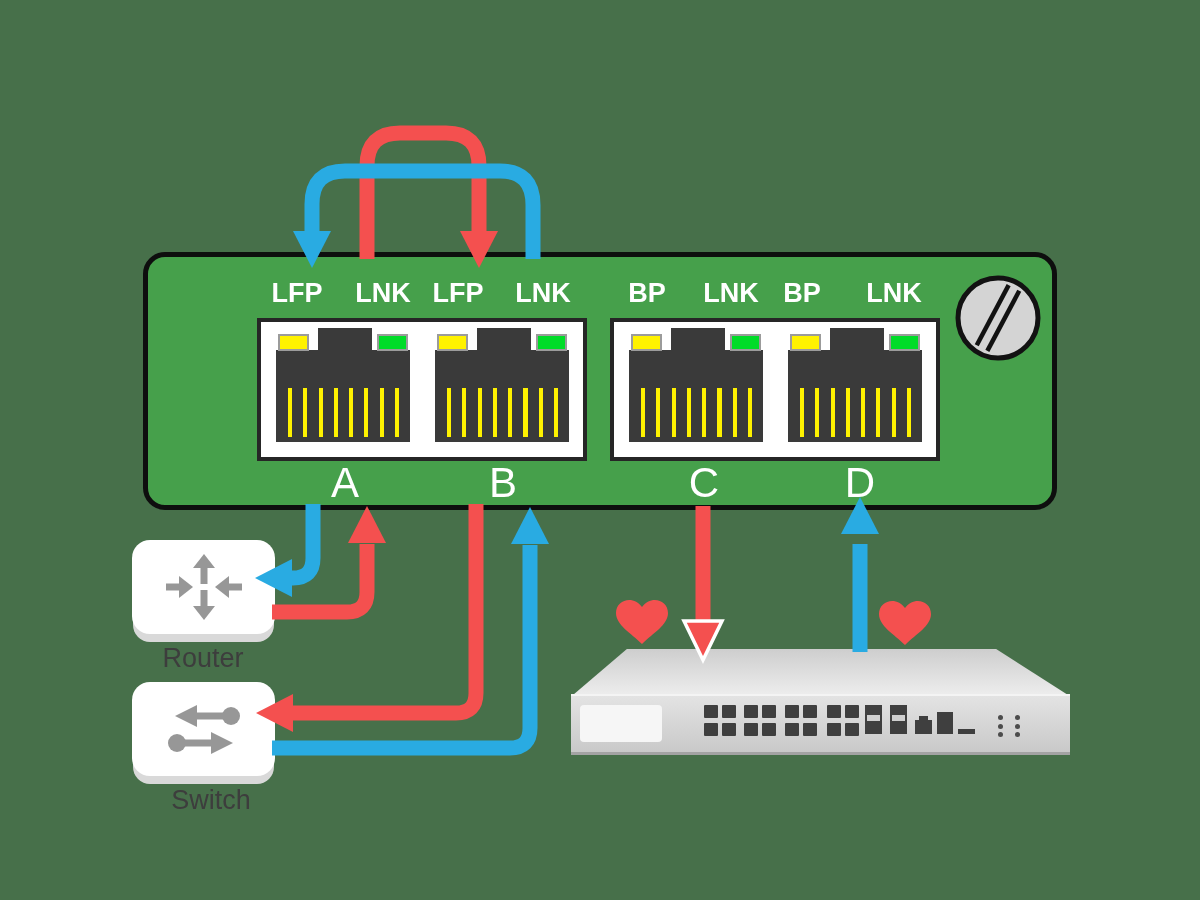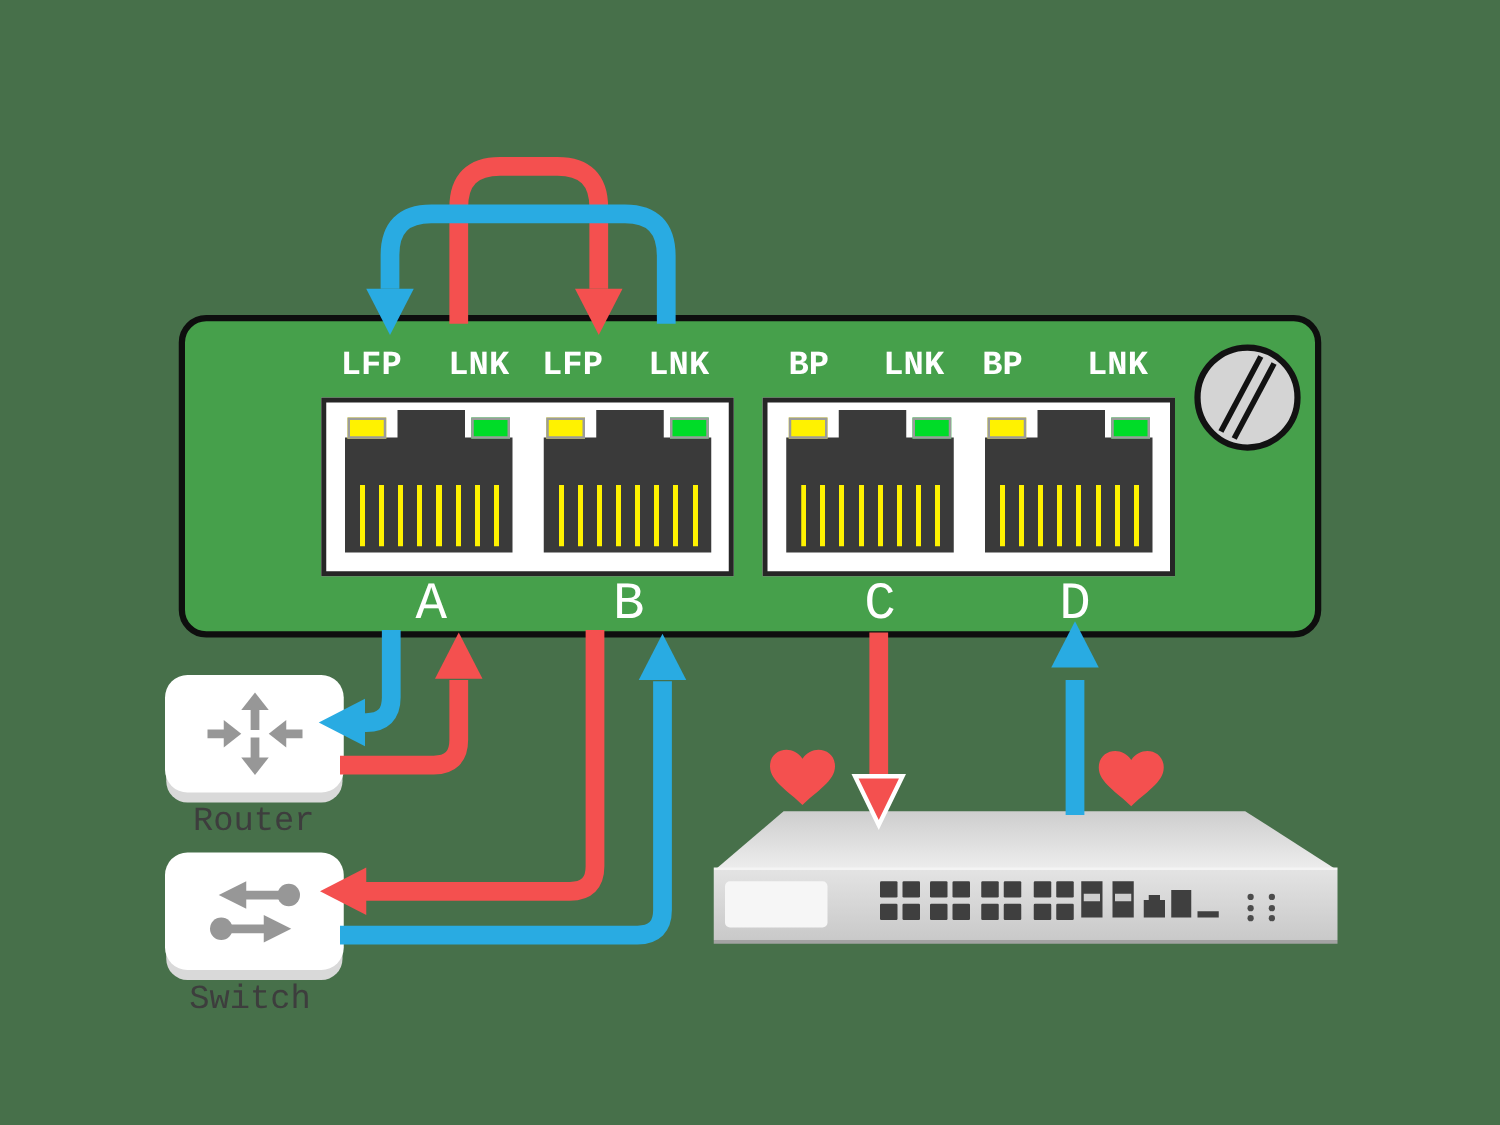--- a/index.html
+++ b/index.html
@@ -5,21 +5,21 @@
   :root{
     --bg:#47704a; --green:#46a04b; --red:#f4504f; --blue:#29abe2;
     --yellow:#fff200; --ledgreen:#00dc28;
   }
   html,body{margin:0;padding:0;}
   .stage{
     position:relative; width:1200px; height:900px; overflow:hidden;
     background:var(--bg);
     font-family:"Liberation Sans", sans-serif;
   }
-  .abs{position:absolute;font-family:Liberation Mono, monospace;}
+  .abs{position:absolute;}
 
   
   .panel{
     left:143px; top:252px; width:914px; height:258px;
     background:var(--green);
     border:5px solid #0e0e0e; border-radius:22px;
     box-sizing:border-box;
   }
   .led-label{
     top:280px; transform:translateX(-50%);
@@ -176,21 +176,21 @@
       <g stroke="#979797" stroke-width="7" fill="#979797">
         <circle cx="73" cy="23" r="9" stroke="none"></circle>
         <line x1="72" y1="23" x2="38" y2="23"></line>
           <polygon points="17,23 39,12 39,34" stroke="none"></polygon>
         <circle cx="19" cy="50" r="9" stroke="none"></circle>
         <line x1="20" y1="50" x2="54" y2="50"></line>
           <polygon points="75,50 53,39 53,61" stroke="none"></polygon>
       </g>
     </svg>
   </div>
-  <span class="abs device-label" style="left:200px; top:787px">Switch</span>
+  <span class="abs device-label" style="left:211px; top:787px">Switch</span>
 
   <div class="abs appl-top"></div>
   <div class="abs appl-front">
     <div class="appl-label"></div>
 
     <div class="aport" style="left:133px; top:9px"></div>
     <div class="aport" style="left:151px; top:9px"></div>
     <div class="aport" style="left:133px; top:27px"></div>
     <div class="aport" style="left:151px; top:27px"></div>
     <div class="aport" style="left:173px; top:9px"></div>

